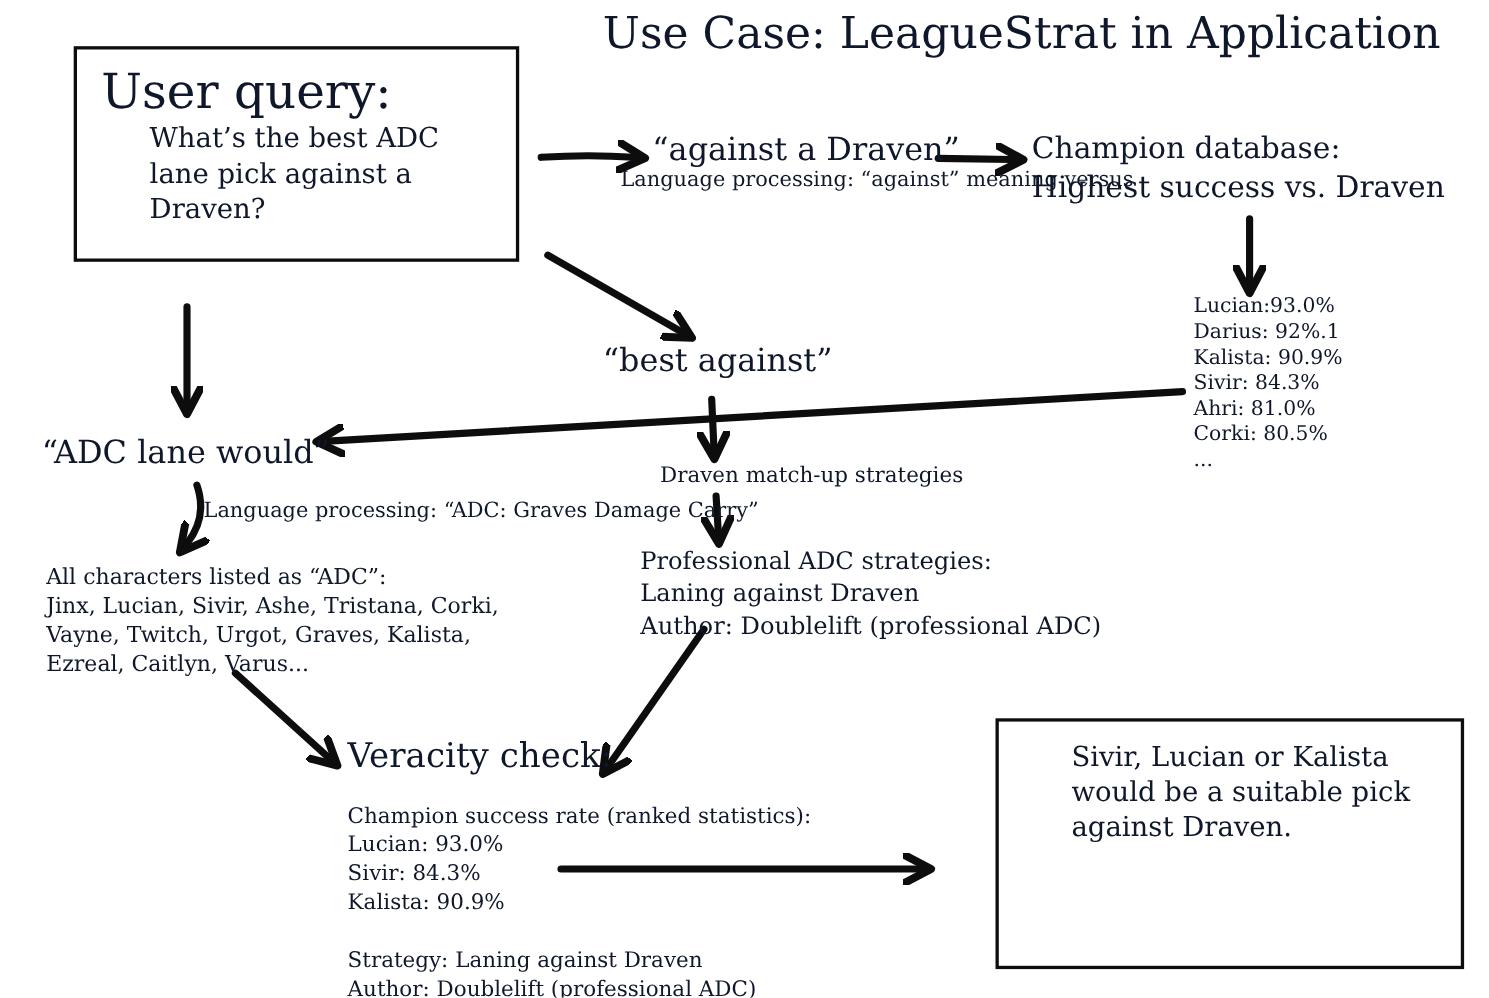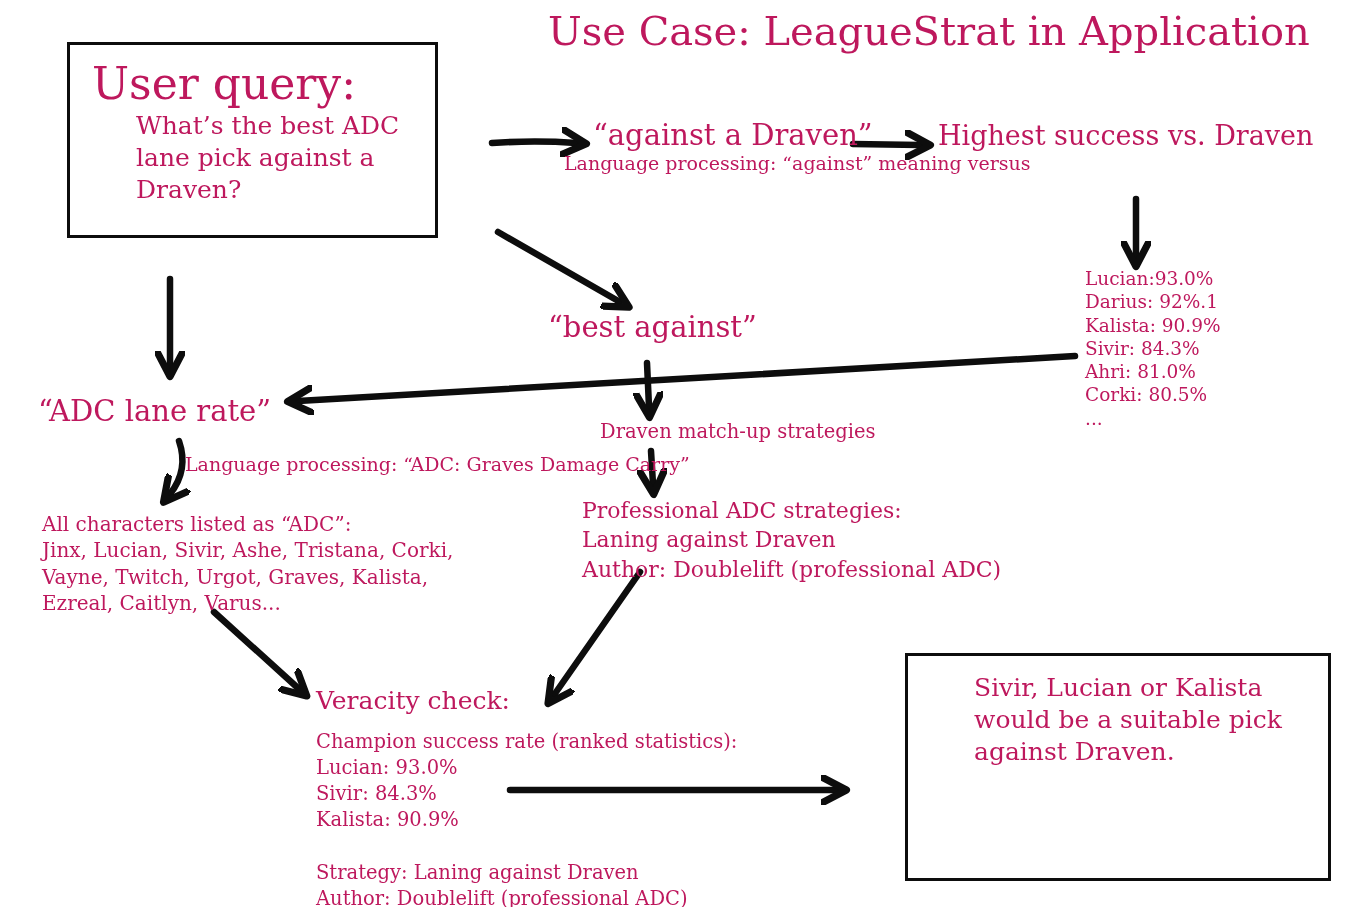--- a/index.html
+++ b/index.html
@@ -3,21 +3,21 @@
 <meta charset="utf-8">
 <style>
   html, body { margin: 0; padding: 0; background: #ffffff; }
   .canvas {
     position: relative;
     width: 1354px;
     height: 907px;
     background: #ffffff;
     overflow: hidden;
     font-family: "DejaVu Serif", "Liberation Serif", serif;
-    color: #be185d;
+    color: #0f172a;
   }
   .arrows {
     position: absolute;
     left: 0; top: 0;
     width: 1354px; height: 907px;
     pointer-events: none;
   }
   .abs { position: absolute; white-space: nowrap; }
   .pre { white-space: pre-line; }
 
@@ -27,21 +27,21 @@
     font-weight: 400;
     margin: 0;
   }
 
   .box {
     position: absolute;
     border: 3px solid #0d0d0d;
     background: #ffffff;
     box-sizing: border-box;
   }
-  .user-query-box { left: 67px; top: 42px; width: 371px; height: 196px; padding: 14px 20px 0 22px; }
+  .user-query-box { left: 67px; top: 42px; width: 405px; height: 196px; padding: 14px 20px 0 22px; }
   .leaguestrat-box { left: 905px; top: 653px; width: 426px; height: 228px; padding: 16px 14px 0 22px; }
   .box-heading { font-size: 44px; line-height: 1.15; }
   .box-body { font-size: 25px; line-height: 1.28; white-space: normal; margin-left: 44px; }
 
   .quote-label { font-size: 29px; }
   .caption { font-size: 19px; }
 
   .against-label   { left: 593px; top: 118px; }
   .against-caption { left: 532px; top: 152px; margin-left: 32px; }
 
@@ -49,21 +49,21 @@
   .db-results { left: 1085px; top: 267px; font-size: 18.5px; line-height: 1.26; }
 
   .best-against-label { left: 548px; top: 310px; }
   .matchup-label { left: 600px; top: 420px; font-size: 19.5px; }
   .professional-block { left: 582px; top: 496px; font-size: 22px; line-height: 1.34; }
 
   .adc-lane-pick-label { left: 38px; top: 394px; }
   .adc-caption { left: 185px; top: 453px; }
   .adc-characters { left: 42px; top: 511px; font-size: 20px; line-height: 1.32; }
 
-  .veracity-heading { left: 316px; top: 686px; font-size: 25px; }
+  .veracity-heading { left: 316px; top: 669px; font-size: 31px; }
   .veracity-body { left: 316px; top: 729px; font-size: 19.5px; line-height: 1.34; }
 </style>
 </head>
 <body>
 
 <div class="canvas">
 
   <svg class="arrows" viewBox="0 0 1354 907" xmlns="http://www.w3.org/2000/svg">
     <defs>
       <marker id="ah" viewBox="0 0 10 10" refX="5" refY="5" markerWidth="4.6" markerHeight="4.6" orient="auto-start-reverse">
@@ -90,39 +90,40 @@
 
   <div class="box user-query-box">
     <div class="box-heading">User query:</div>
     <div class="box-body">What’s the best ADC lane pick against a Draven?</div>
   </div>
 
   <div class="abs quote-label against-label">“against a Draven”</div>
   <div class="abs caption against-caption">Language processing: “against” meaning versus</div>
 
   <div class="abs db-block">
+    <div>Champion database:</div>
     <div>Highest success vs. Draven</div>
   </div>
   <div class="abs pre db-results">Lucian:93.0%
 Darius: 92%.1
 Kalista: 90.9%
 Sivir: 84.3%
 Ahri: 81.0%
 Corki: 80.5%
 ...</div>
 
   <div class="abs quote-label best-against-label">“best against”</div>
 
   <div class="abs matchup-label">Draven match-up strategies</div>
 
   <div class="abs pre professional-block">Professional ADC strategies:
 Laning against Draven
 Author: Doublelift (professional ADC)</div>
 
-  <div class="abs quote-label adc-lane-pick-label">“ADC lane rate”</div>
+  <div class="abs quote-label adc-lane-pick-label">“ADC lane would”</div>
   <div class="abs caption adc-caption">Language processing: “ADC: Graves Damage Carry”</div>
 
   <div class="abs pre adc-characters">All characters listed as “ADC”:
 Jinx, Lucian, Sivir, Ashe, Tristana, Corki,
 Vayne, Twitch, Urgot, Graves, Kalista,
 Ezreal, Caitlyn, Varus...</div>
 
   <div class="abs veracity-heading">Veracity check:</div>
   <div class="abs pre veracity-body">Champion success rate (ranked statistics):
 Lucian: 93.0%

